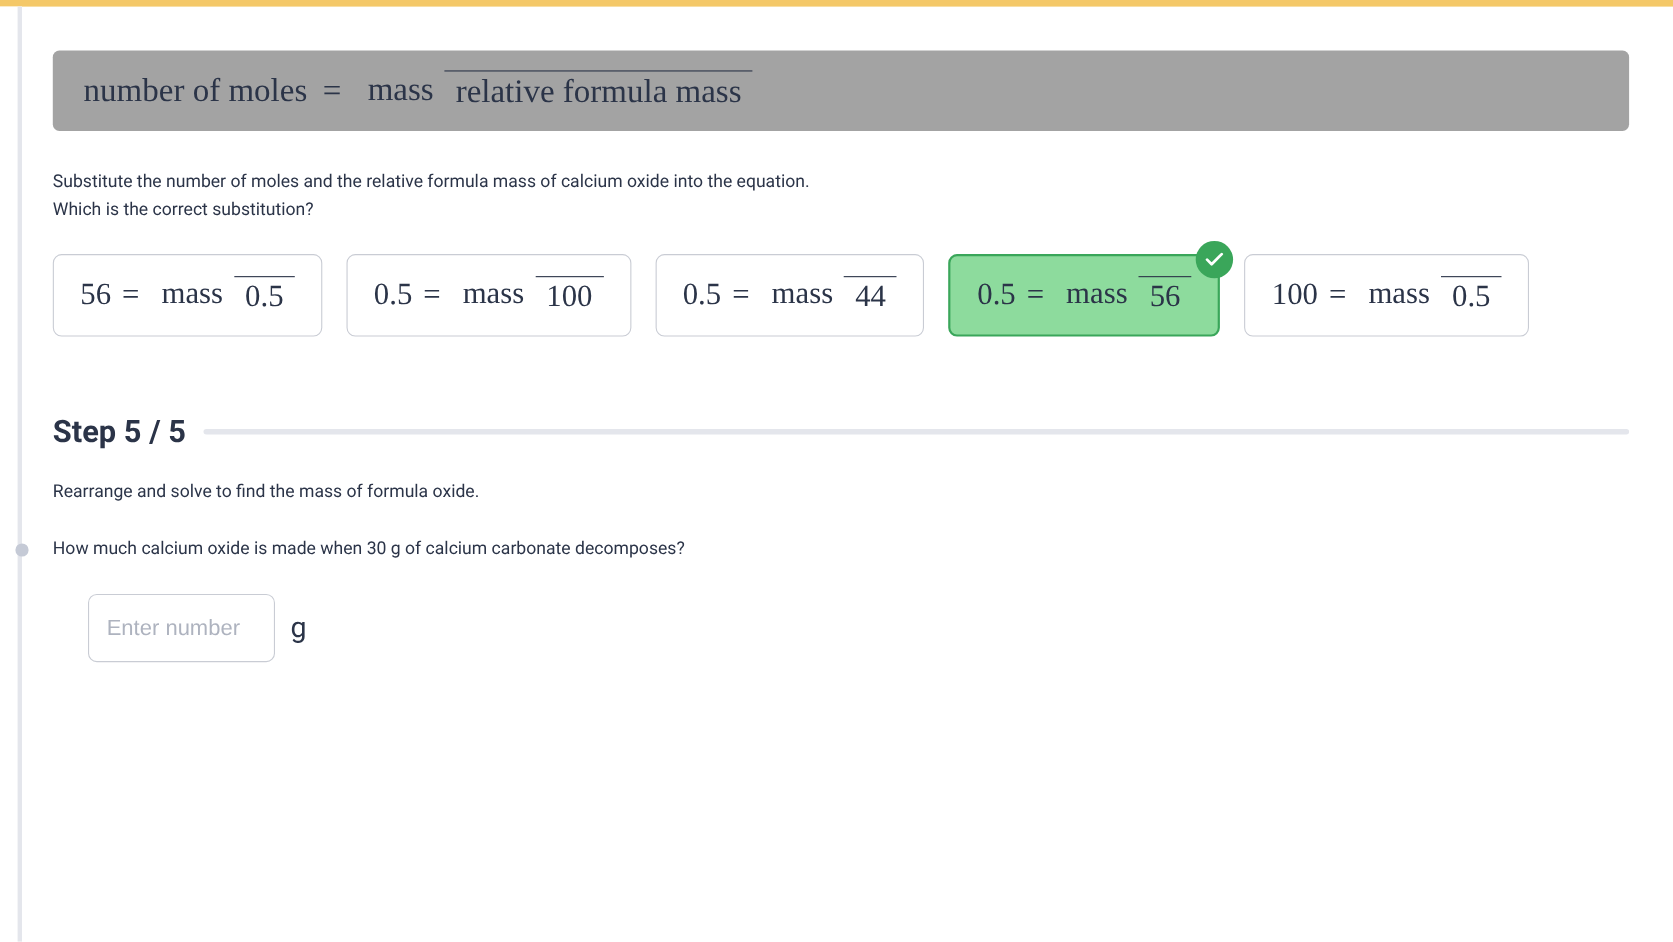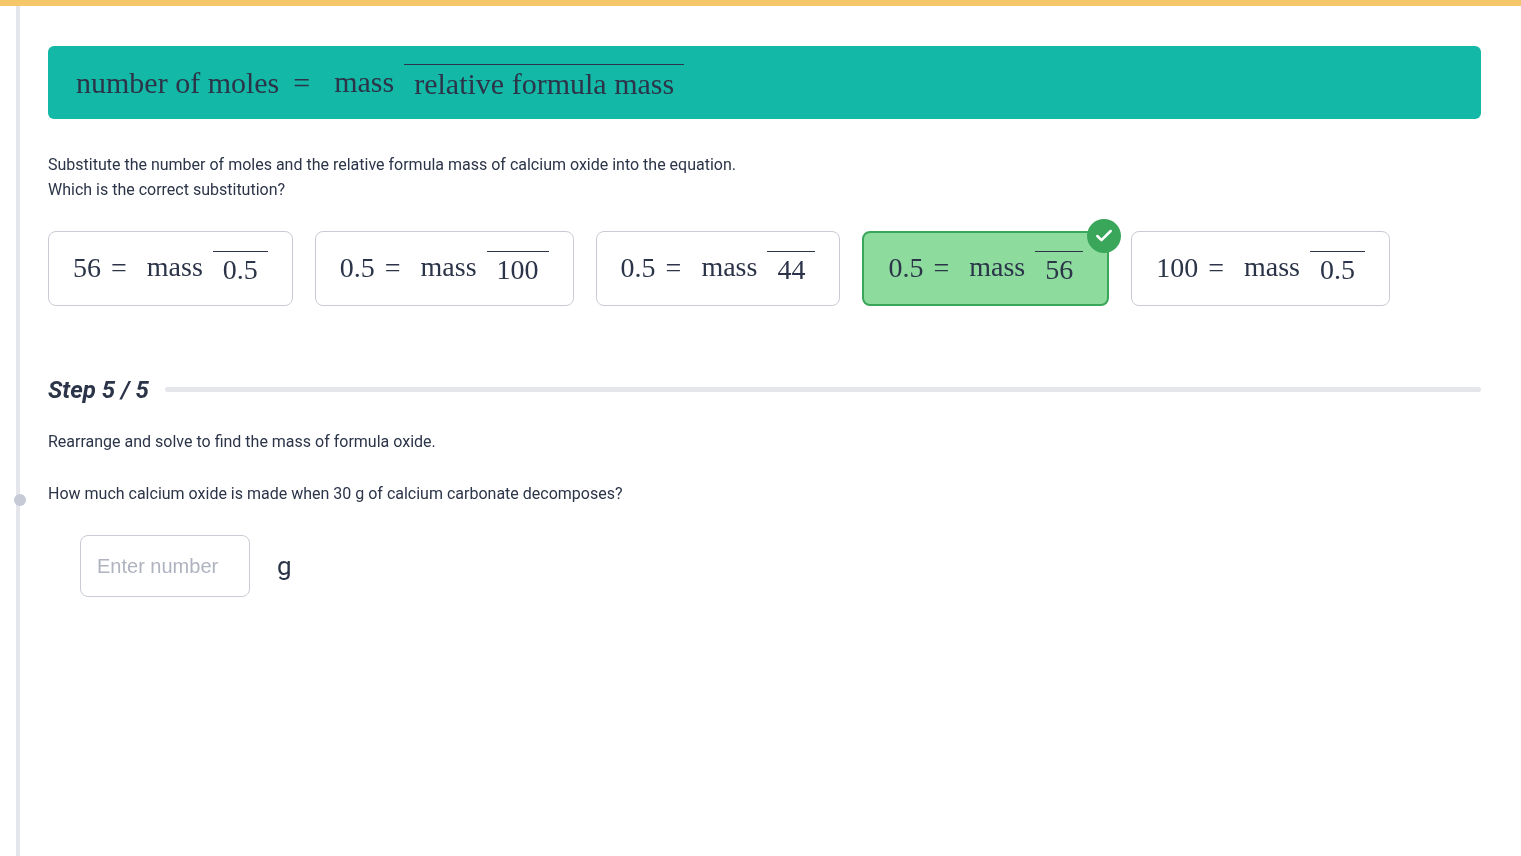--- a/index.html
+++ b/index.html
@@ -29,21 +29,21 @@
     left: 14px;
     width: 12px;
     height: 12px;
     border-radius: 50%;
     background: #c5cad6;
   }
   .content {
     padding: 40px 40px 40px 48px;
   }
   .formula-box {
-    background: #14b8a6;
+    background: #a3a3a3;
     border-radius: 6px;
     padding: 18px 28px;
     font-family: Georgia, "Times New Roman", serif;
     font-size: 30px;
     color: #2b3448;
     display: flex;
     align-items: center;
     gap: 14px;
     margin-bottom: 34px;
   }
@@ -100,35 +100,34 @@
   }
   .check-badge svg { width: 20px; height: 20px; }
   .step-header {
     display: flex;
     align-items: center;
     gap: 16px;
     margin-bottom: 26px;
   }
   .step-label {
     font-weight: 700;
-    font-size: 24px;
+    font-size: 28px;
     color: #2b3448;
     white-space: nowrap;
-    font-style: italic;
   }
   .step-line {
     flex: 1;
     height: 5px;
     background: #e4e6ec;
     border-radius: 3px;
   }
   .answer-row {
     display: flex;
     align-items: center;
-    gap: 27px;
+    gap: 14px;
     margin-top: 28px;
     padding-left: 32px;
   }
   .answer-input {
     width: 170px;
     height: 62px;
     border: 1.5px solid #c9ccd4;
     border-radius: 8px;
     padding: 0 16px;
     font-size: 20px;

